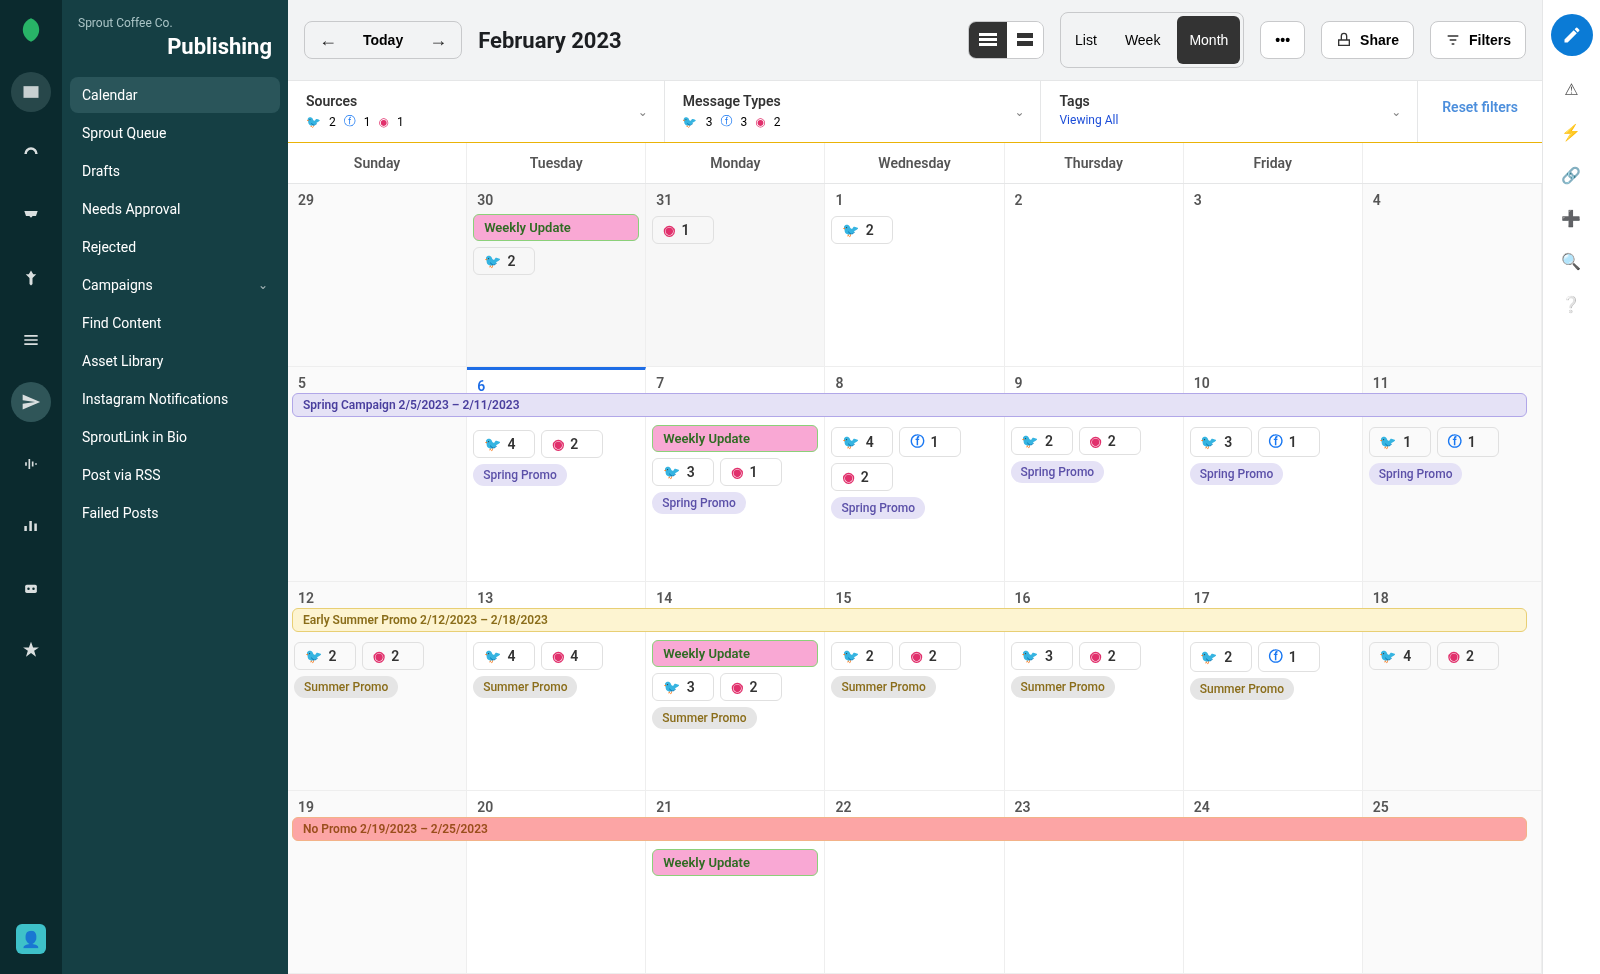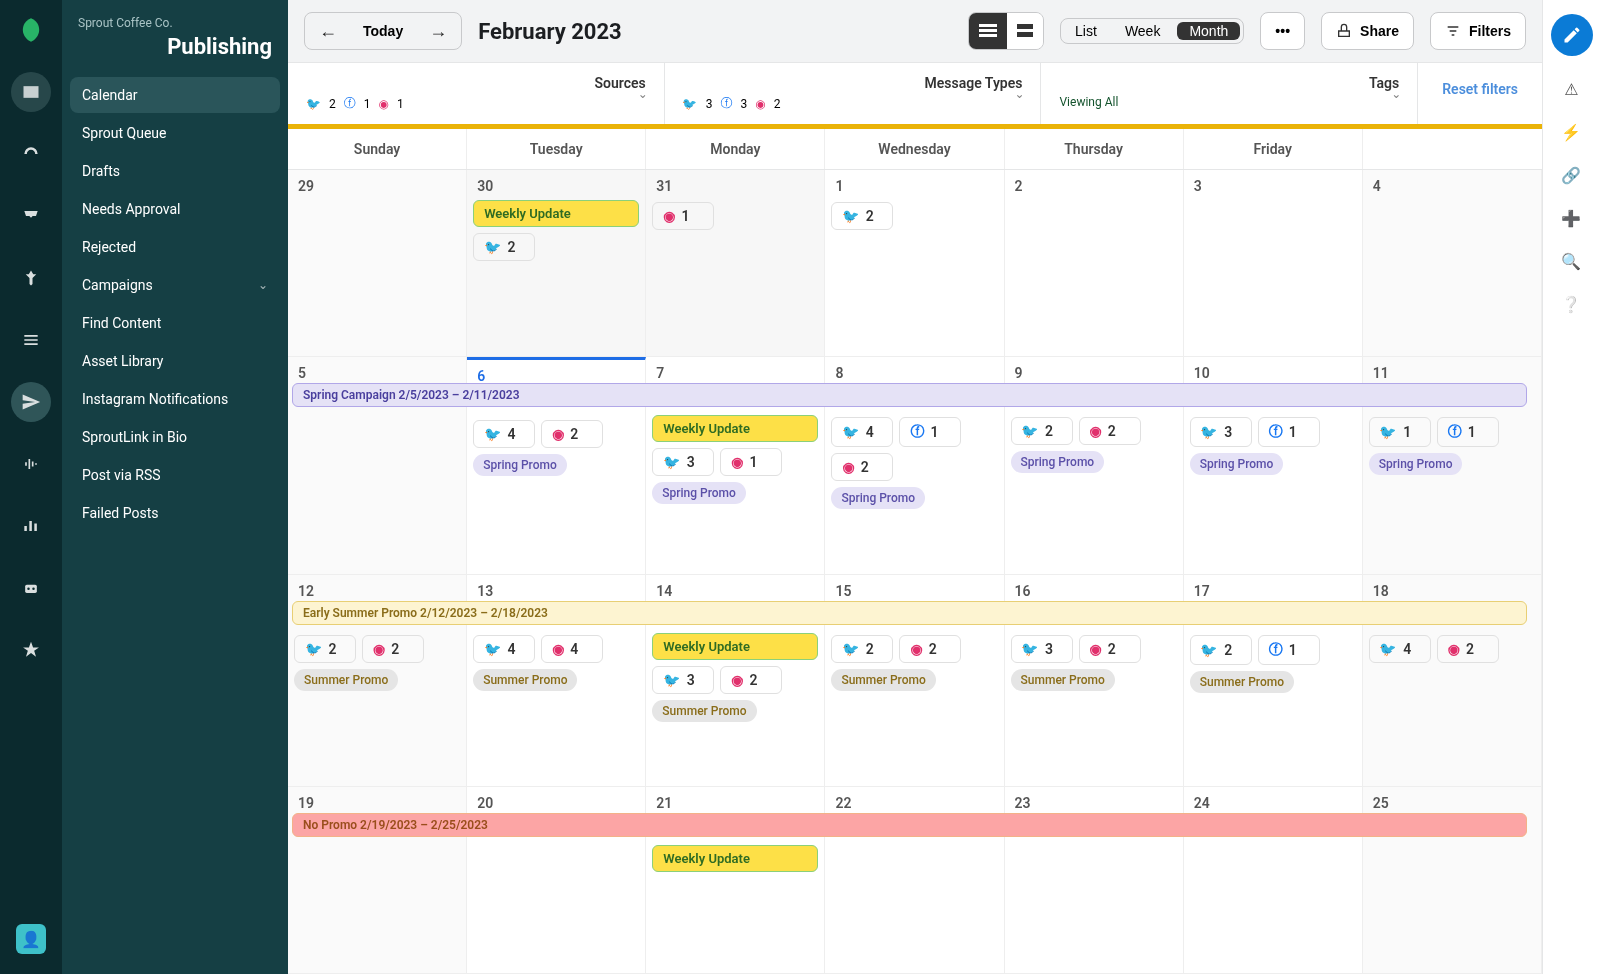--- a/index.html
+++ b/index.html
@@ -27,27 +27,27 @@
   .topbar { background:#f2f3f4; padding:12px 16px; display:flex; align-items:center; gap:16px; border-bottom:1px solid #e5e6e7; }
   .today-ctrl { display:flex; align-items:center; border:1px solid #c8c9cb; border-radius:8px; overflow:hidden; height:38px; }
   .today-ctrl button { background:none; border:none; padding:0 12px; height:100%; font-size:14px; font-weight:600; cursor:pointer; }
   .today-ctrl .arr { font-size:18px; padding:0 14px; color:#222; }
   .month-label { font-size:22px; font-weight:700; color:#1c1e21; }
   .spacer { flex:1; }
   .viewseg { display:flex; border:1px solid #c8c9cb; border-radius:8px; overflow:hidden; height:38px; }
   .viewseg div { padding:0 10px; display:flex; align-items:center; }
   .viewseg .seg { background:#333; color:#fff; }
   .viewseg .seg2 { background:#fff; color:#333; }
-  .periodseg { display:flex; border:1px solid #c8c9cb; border-radius:8px; overflow:hidden; height:26px; }
+  .periodseg { display:flex; border:1px solid #c8c9cb; border-radius:8px; overflow:hidden; height:56px; }
   .periodseg button { background:none; border:none; padding:0 14px; font-size:14px; cursor:pointer; }
   .periodseg button.active { background:#333; color:#fff; border-radius:6px; margin:3px; padding:0 12px; }
   .iconbtn { height:38px; border:1px solid #c8c9cb; border-radius:8px; background:#fff; padding:0 14px; display:flex; align-items:center; gap:8px; font-size:14px; font-weight:600; cursor:pointer; }
 
   
-  .filterbar { display:flex; border-bottom:5px solid #eab308;text-align:right; }
+  .filterbar { display:flex; border-bottom:1px solid #eab308; }
   .fcell { flex:1; padding:12px 18px; border-right:1px solid #e5e6e7; position:relative; cursor:pointer; }
   .fcell .ftitle { font-size:14px; font-weight:600; color:#333; margin-bottom:4px; }
   .fcell .fstats { font-size:12px; display:flex; gap:8px; align-items:center; }
   .fcell .dd { position:absolute; right:16px; top:50%; transform:translateY(-50%); opacity:0.5; font-size:12px; }
   .reset { padding:18px 24px; color:#2d7bd6; font-weight:600; font-size:14px; cursor:pointer; white-space:nowrap; opacity:0.85; }
 
   
   .dayhead { display:grid; grid-template-columns:repeat(7,1fr); border-bottom:1px solid #e5e6e7; }
   .dayhead div { text-align:center; padding:12px 0; font-size:14px; font-weight:600; color:#555; border-right:1px solid #eee; }
   .calgrid { display:grid; grid-template-columns:repeat(7,1fr); flex:1; overflow:auto; position:relative; }
@@ -56,21 +56,21 @@
   .daycell.weekend { background:#fafafa; }
   .dnum { font-size:14px; color:#555; font-weight:600; padding:2px 4px; }
   .daycell.today { border-top:3px solid #1e6de6; }
   .daycell.today .dnum { color:#1e6de6; }
 
   .pill { display:inline-flex; align-items:center; gap:6px; border:1px solid #e0e0e0; border-radius:6px; padding:5px 10px; font-size:14px; font-weight:600; color:#333; width:62px; }
   .pills { display:flex; gap:6px; flex-wrap:wrap; margin-top:6px; }
   .tag { font-size:12px; padding:4px 10px; border-radius:12px; display:inline-block; margin-top:6px; font-weight:500; }
   .tag.spring { background:#e5e2f6; color:#5b50a8; }
   .tag.summer { background:#e5e5e5; color:#8a6d1a; }
-  .tag.weekly { background:#fde047; border:1px solid #8bd07a; color:#2f6b23; padding:5px 10px; border-radius:6px; display:block; margin-top:4px; font-size:13px; font-weight:600; }
+  .tag.weekly { background:#f9a8d4; border:1px solid #8bd07a; color:#2f6b23; padding:5px 10px; border-radius:6px; display:block; margin-top:4px; font-size:13px; font-weight:600; }
   .banner { position:absolute; left:4px; right:6px; border-radius:6px; padding:4px 10px; font-size:12px; font-weight:600; border:1px solid; }
   .banner.spring { background:#e5e2f6; border-color:#b1a7e8; color:#4a3f9e; }
   .banner.summer { background:#fdf4d1; border-color:#e8cf74; color:#8a6d1a; }
   .banner.nopromo { background:#fca5a5; border-color:#f3b288; color:#9a4e1c; }
 
   .tw-ico { color:#1da1f2; }
   .fb-ico { color:#1877f2; }
   .ig-ico { color:#e1306c; }
 
   
@@ -252,21 +252,21 @@
             <span>3</span>
           <span class="fb-ico">ⓕ</span>
             <span>3</span>
           <span class="ig-ico">◉</span>
             <span>2</span>
         </div>
         <span class="dd">⌄</span>
       </div>
       <div class="fcell">
         <div class="ftitle">Tags</div>
-        <div class="fstats" style="color:#14532d">Viewing All</div>
+        <div class="fstats" style="color:#1d4ed8">Viewing All</div>
         <span class="dd">⌄</span>
       </div>
       <div class="reset">Reset filters</div>
     </div>
 
     <div class="dayhead" id="dayhead">
         <div>Sunday</div>
         <div>Tuesday</div>
         <div>Monday</div>
         <div>Wednesday</div>

